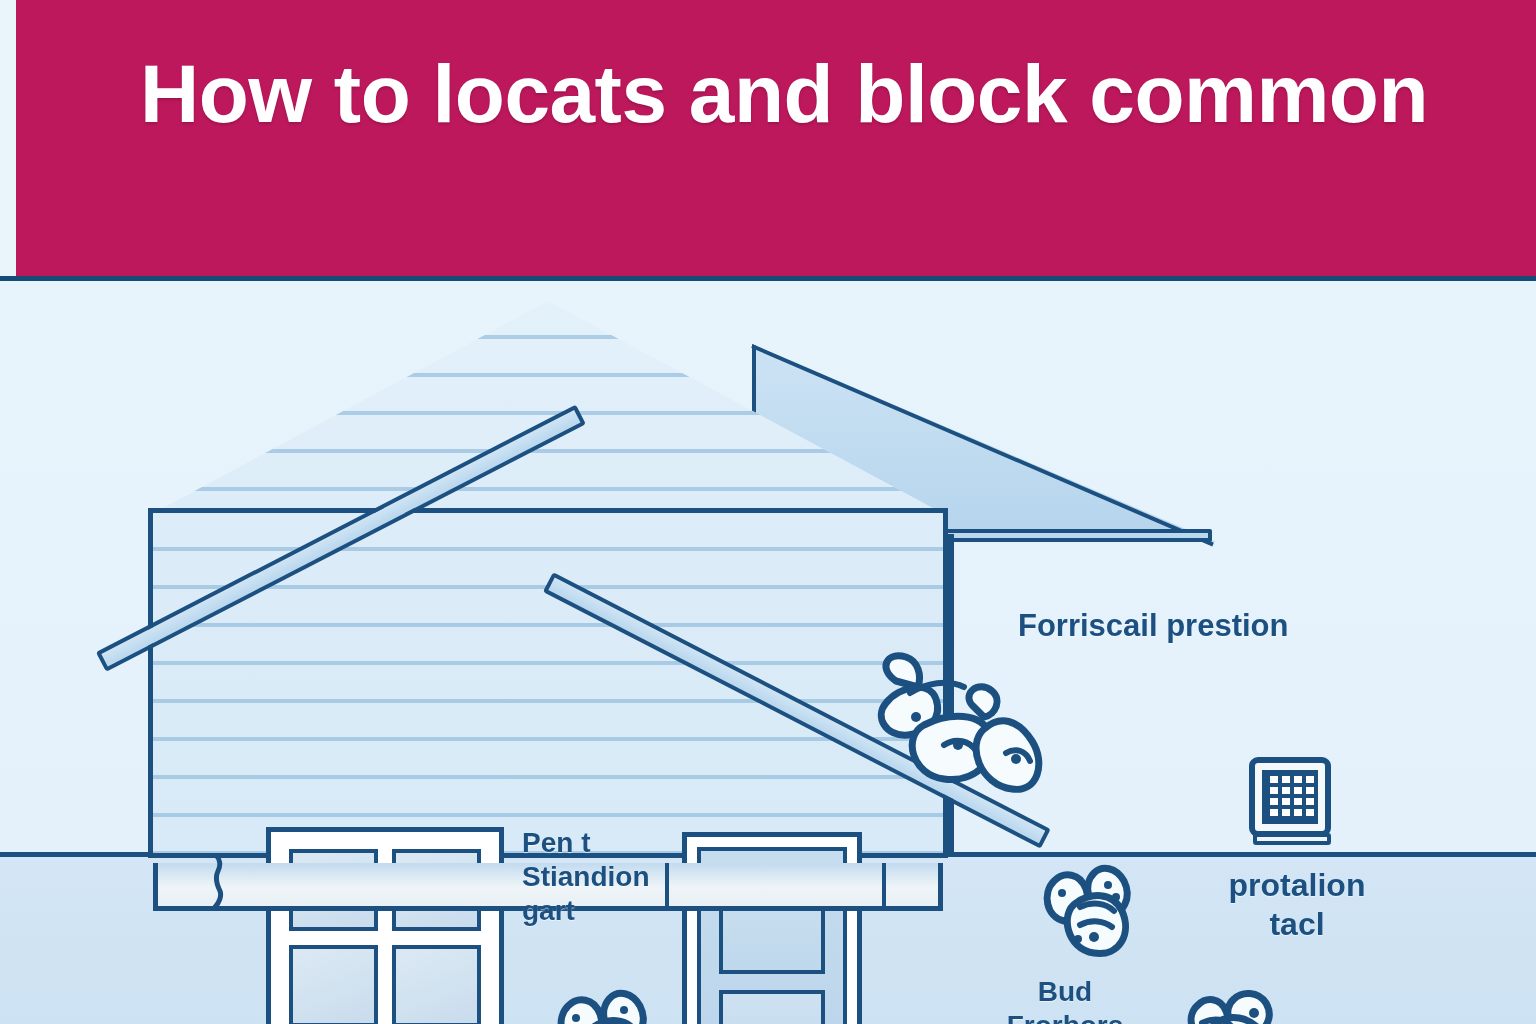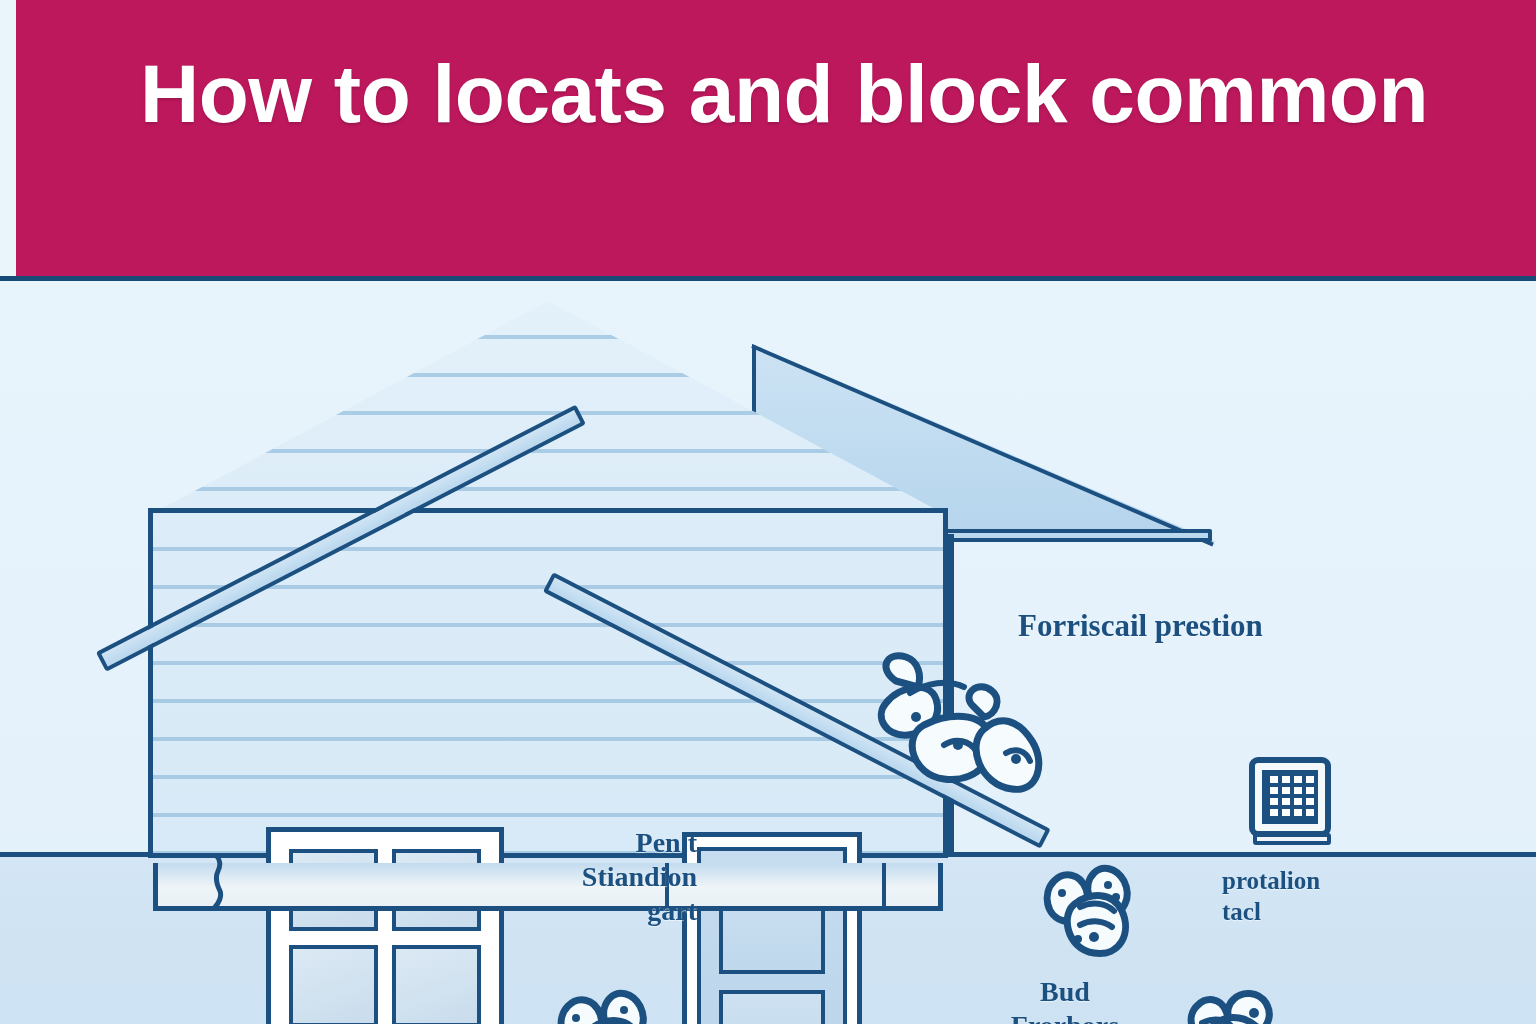--- a/index.html
+++ b/index.html
@@ -261,29 +261,29 @@
     background: #eef6fb;
     border: 4px solid #1b5080;
     border-radius: 3px;
     box-sizing: border-box;
   }
 
   
   .label {
     position: absolute;
     color: #1b5080;
-    font-family: Liberation Serif, serif;
+    font-family: Liberation Sans, sans-serif;
     font-weight: bold;
     line-height: 1.22;
     white-space: pre-line;
     text-shadow: 0 1px 1px rgba(255,255,255,0.6);
   }
   #lbl-roof      { left: 1018px; top: 326px; font-size: 31px; }
-  #lbl-vent      { left: 1222px; top: 585px; font-size: 25px; text-align: left; width: 150px; }
-  #lbl-gap       { left: 522px;  top: 545px; font-size: 28px; text-align: right; width: 175px; }
+  #lbl-vent      { left: 1222px; top: 585px; font-size: 32px; text-align: center; width: 150px; }
+  #lbl-gap       { left: 522px;  top: 545px; font-size: 28px; text-align: left; width: 175px; }
   #lbl-burrow    { left: 985px;  top: 694px; font-size: 28px; text-align: center; width: 160px; }
 </style>
 </head>
 <body>
 
 <div id="poster">
 
   <div id="header-band">
     <div class="title">
       <span>How to locats and block common</span>

